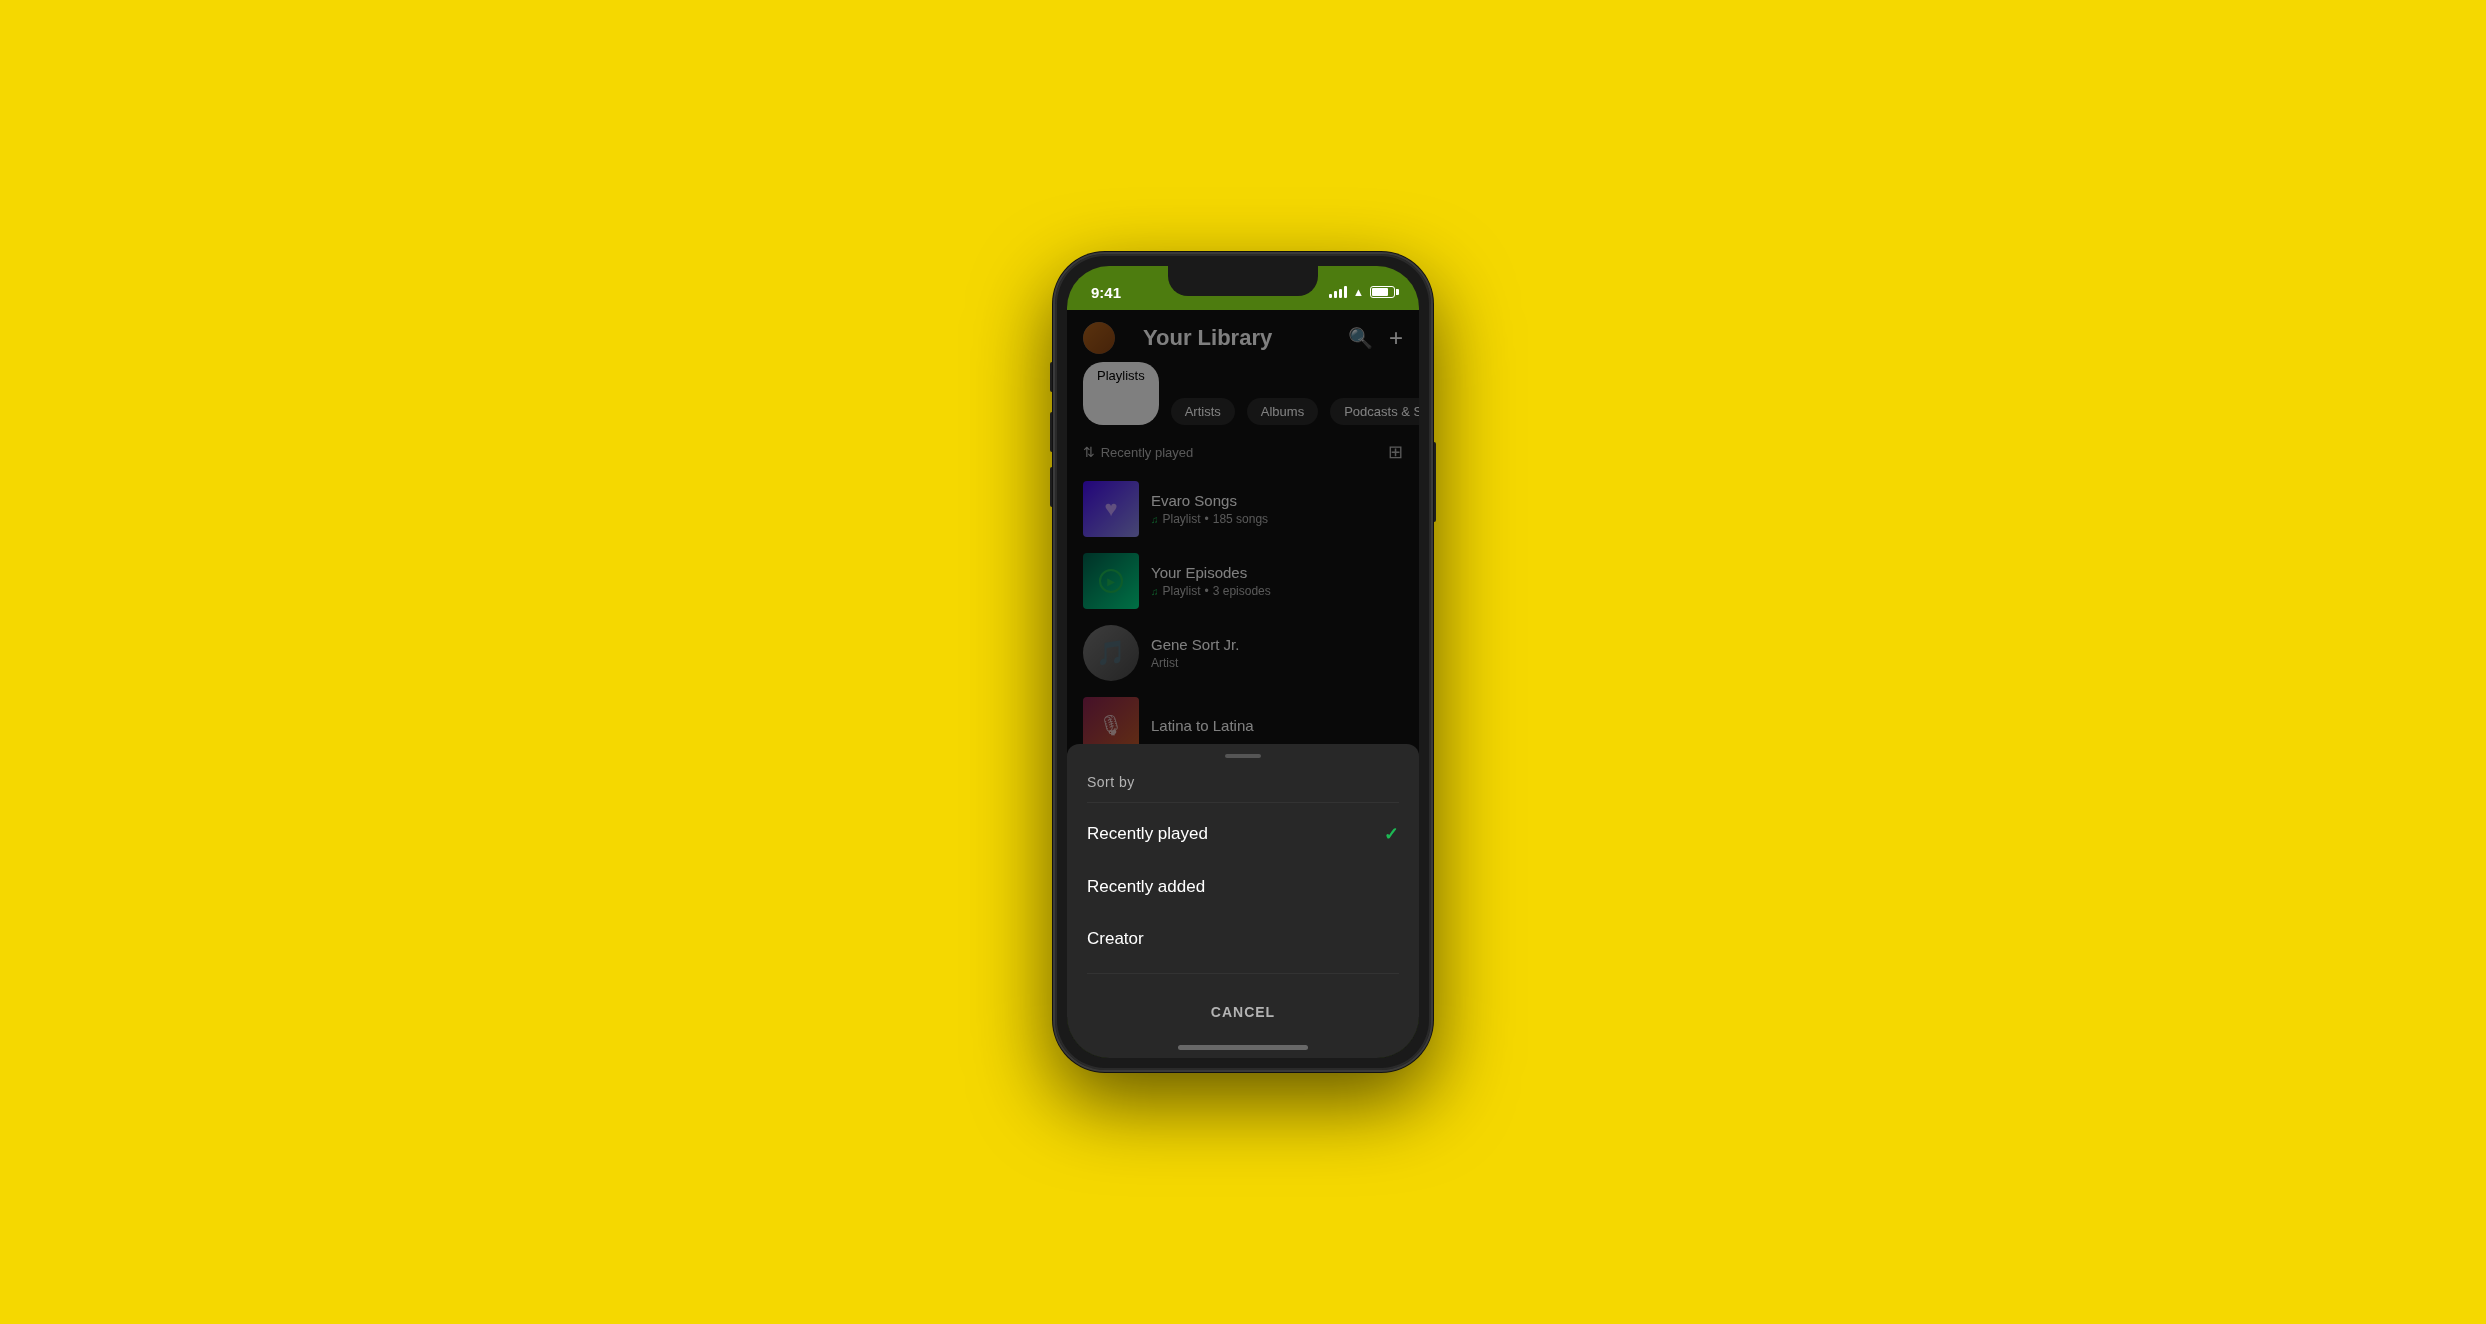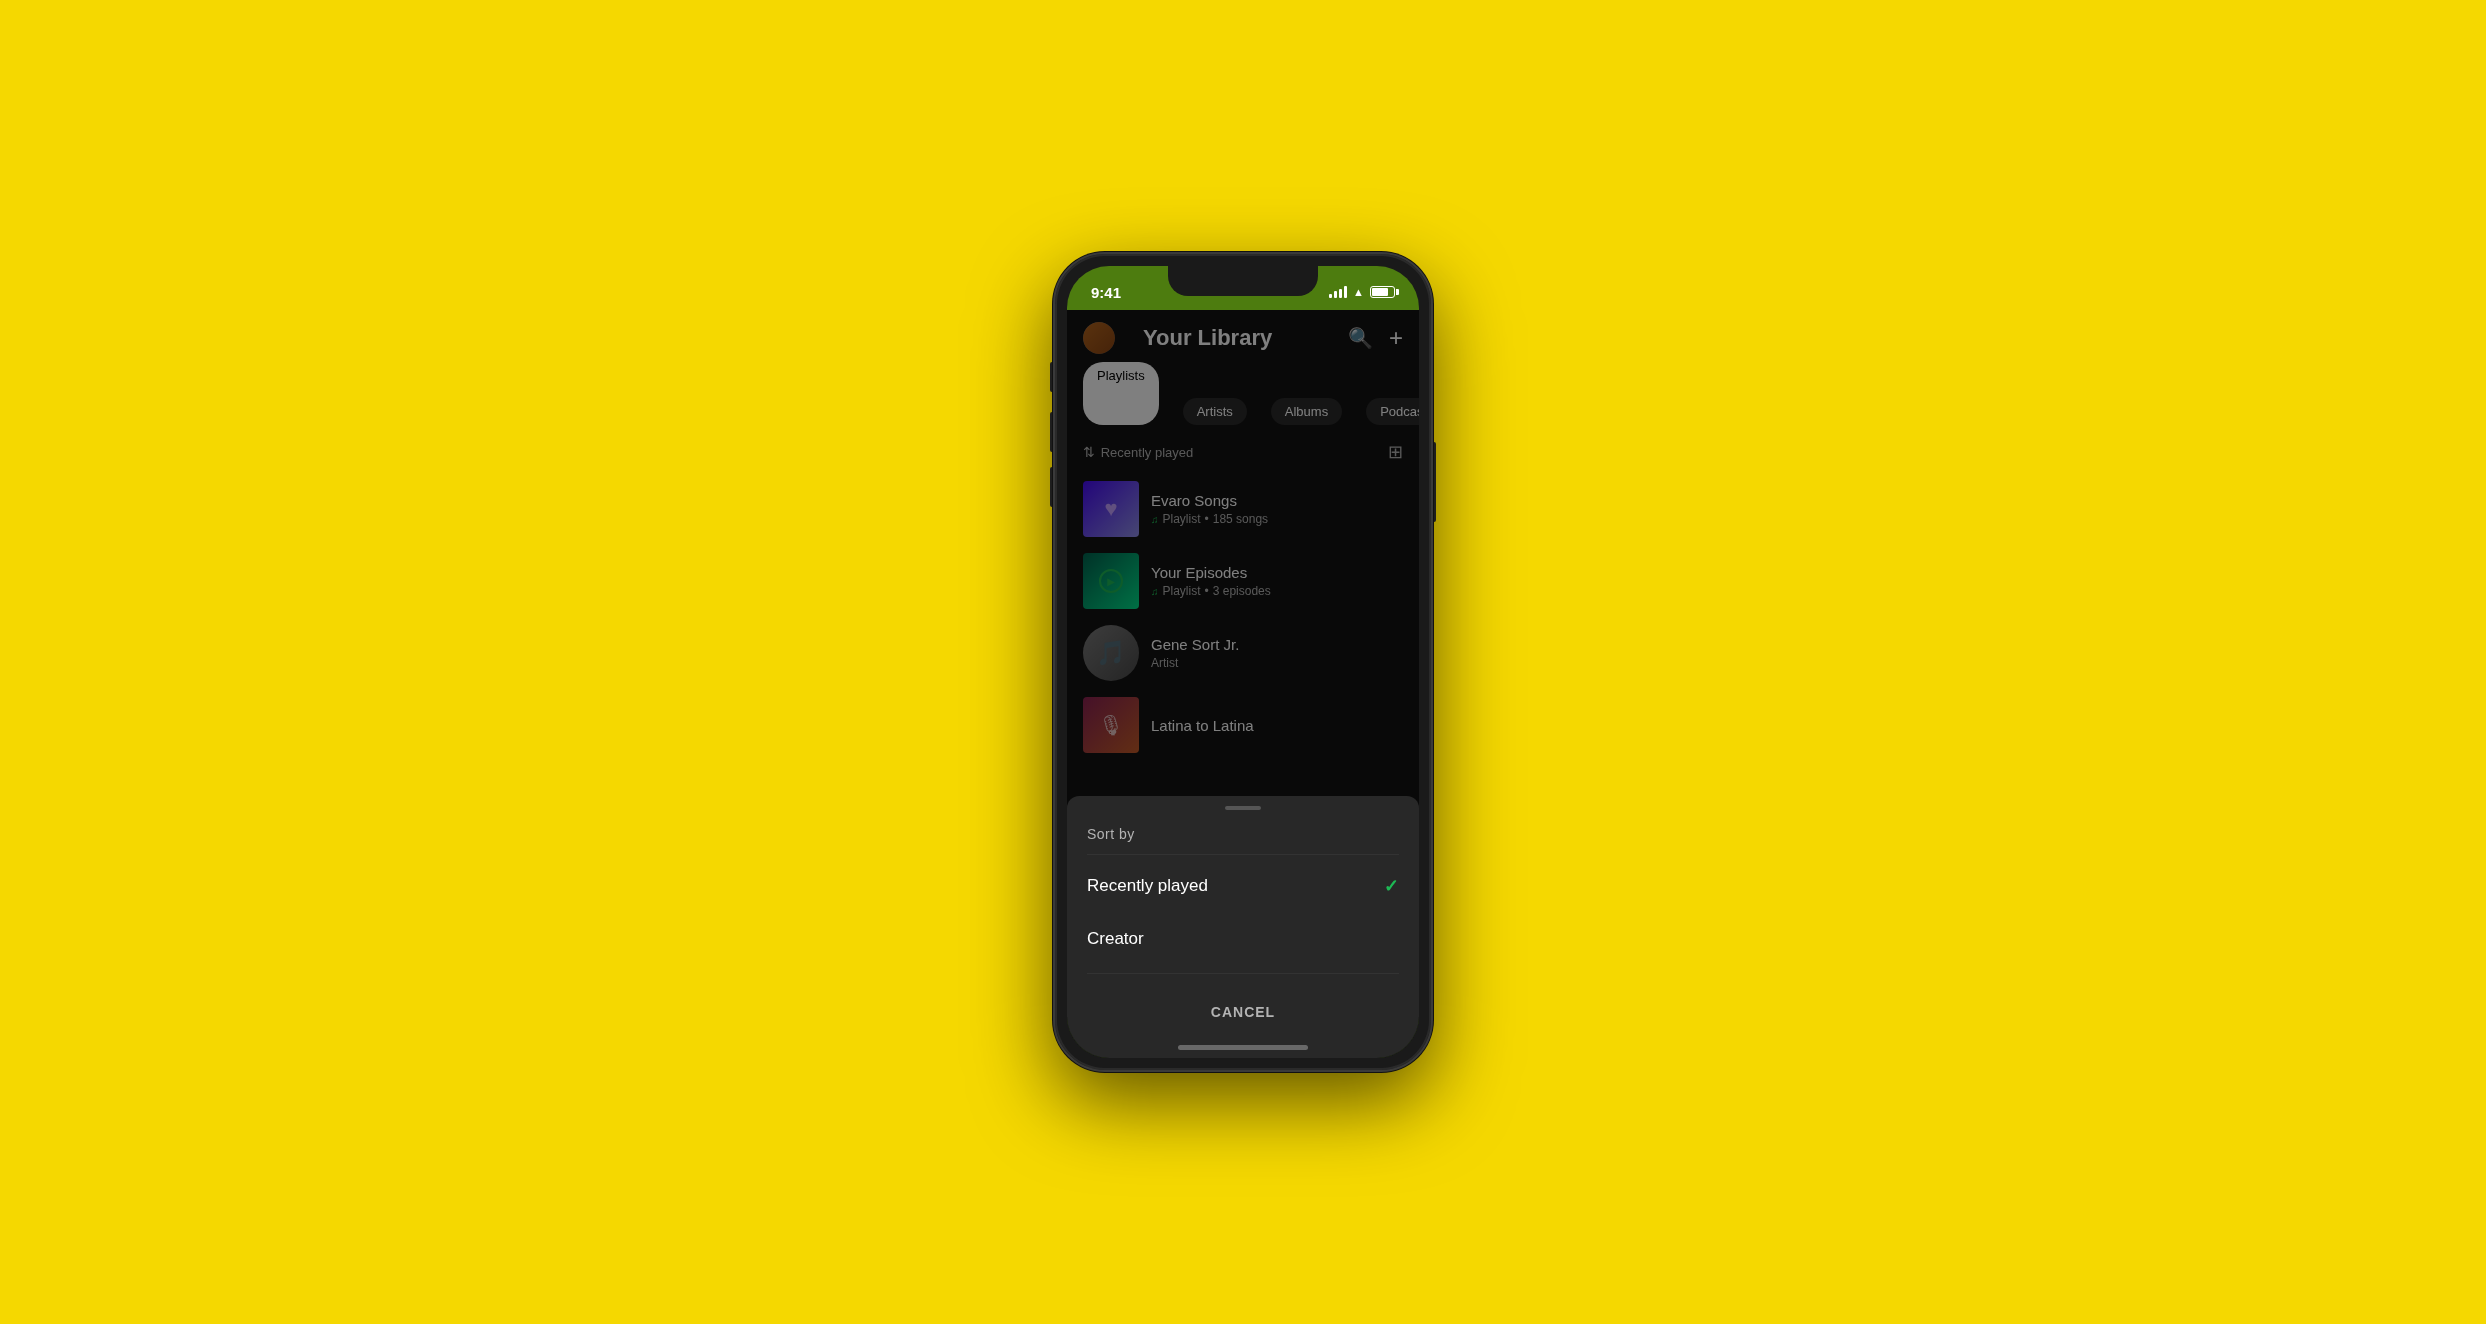--- a/index.html
+++ b/index.html
@@ -193,21 +193,21 @@
     .header-icon-btn {
       color: #fff;
       font-size: 20px;
       cursor: pointer;
       line-height: 1;
     }
 
     
     .filter-tabs {
       display: flex;
-      gap: 24px;
+      gap: 12px;
       padding: 0 16px 12px;
       overflow: hidden;
     }
 
     .filter-tab {
       padding: 6px 14px;
       border-radius: 20px;
       font-size: 13px;
       font-weight: 500;
       cursor: pointer;
@@ -631,20 +631,23 @@
           <div class="bottom-sheet">
             <div class="sheet-handle"></div>
             <div class="sheet-title">Sort by</div>
             <div class="sheet-divider"></div>
 
             <div class="sheet-option">
               <span class="sheet-option-label">Recently played</span>
               <span class="checkmark">✓</span>
             </div>
 
+            <div class="sheet-option">
+              <span class="sheet-option-label">Recently added</span>
+            </div>
 
 
             <div class="sheet-option">
               <span class="sheet-option-label">Creator</span>
             </div>
 
             <div class="sheet-cancel-area">
               <div class="sheet-cancel-divider"></div>
               <div class="sheet-cancel-btn">
                 <span class="sheet-cancel-label">CANCEL</span>

